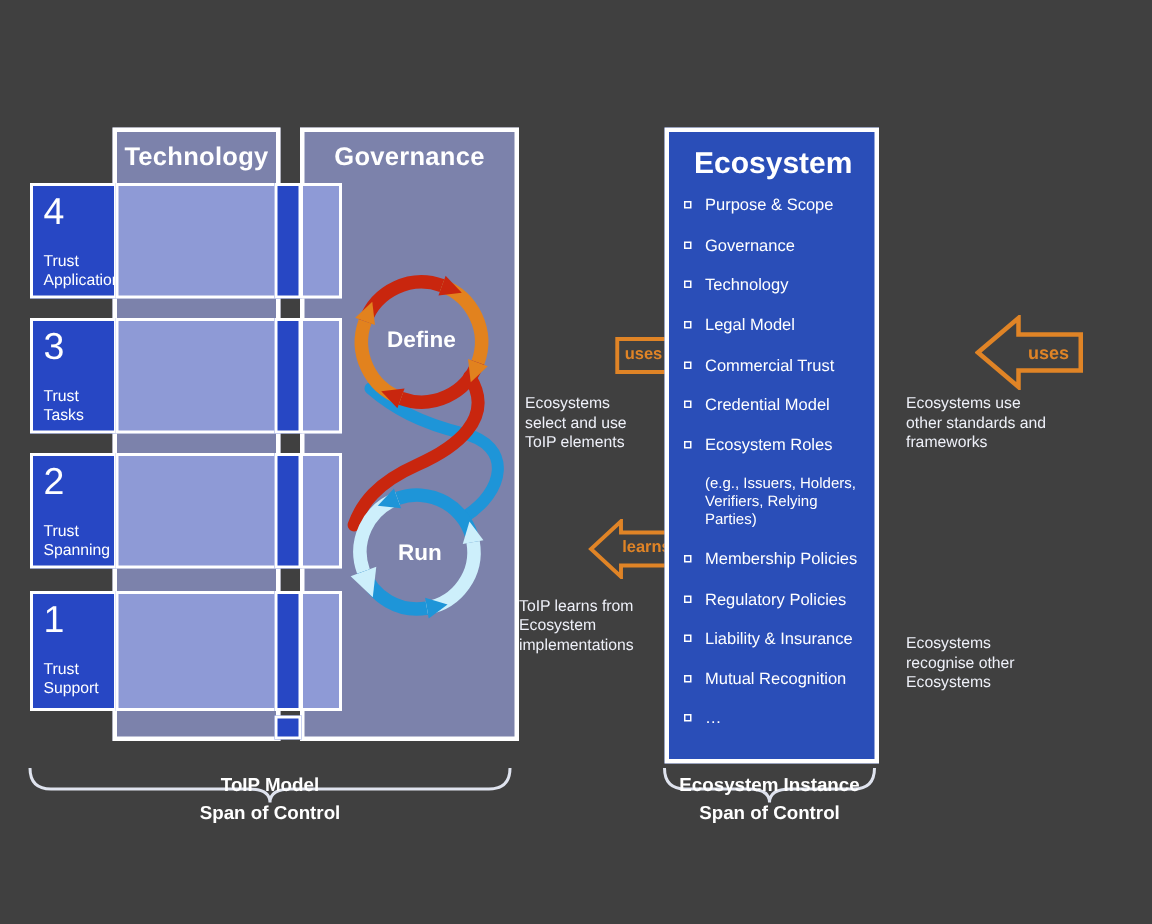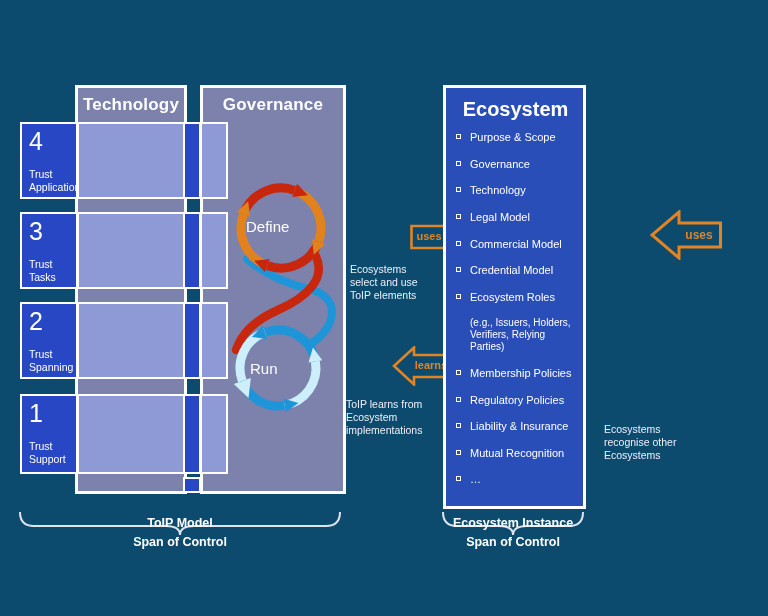--- a/index.html
+++ b/index.html
@@ -1,37 +1,37 @@
 <!DOCTYPE html>
 <html><head>
 <meta charset="utf-8">
 <style>
   html,body{margin:0;padding:0;background:#020a52;}
   *{box-sizing:border-box;font-family:"Liberation Sans",sans-serif;}
-  #stage{position:relative;width:768px;height:616px;background:#0c4a6e;overflow:hidden;}
+  #stage{position:relative;width:768px;height:616px;background:#404040;overflow:hidden;}
 
   
   .column-panel{position:absolute;top:85px;height:409px;background:#7c82ab;border:3px solid #fff;}
   #tech-panel{left:75px;width:112px;}
   #gov-panel{left:200px;width:146px;}
   .column-header{margin-top:7px;text-align:center;color:#fff;font-weight:bold;font-size:17px;letter-spacing:.2px;}
 
   
   .layer-label{position:absolute;left:20px;width:58px;height:77px;background:#2747c4;border:2.5px solid #fff;color:#fff;padding:4px 3px 0 7px;}
   .layer-num{font-size:25px;line-height:1.05;font-weight:400;}
   .layer-text{font-size:10.5px;line-height:1.2;white-space:pre-line;margin-top:14px;}
   .tech-cell{position:absolute;left:77px;width:108px;height:77px;background:#8e9ad6;border:2.5px solid #fff;}
   .blue-cell{position:absolute;left:183px;width:18px;height:77px;background:#2747c4;border:2.5px solid #fff;}
   .gov-cell{position:absolute;left:200px;width:28px;height:77px;background:#8e9ad6;border:2.5px solid #fff;}
   .rowy0{top:122px;} .rowy1{top:212px;} .rowy2{top:302px;} .rowy3{top:394px;height:80px;}
   #blue-cell-bottom{position:absolute;left:183px;top:477px;width:18px;height:16px;background:#2747c4;border:2px solid #fff;}
 
   
   #loop-svg{position:absolute;left:200px;top:85px;width:146px;height:410px;}
-  .loop-label{position:absolute;color:#fff;font-weight:normal;font-size:15px;}
+  .loop-label{position:absolute;color:#fff;font-weight:bold;font-size:15px;text-align:center;}
   #define-label{left:246px;top:218px;width:70px;}
   #run-label{left:250px;top:360px;width:60px;}
 
   
   .oarrow{position:absolute;margin-left:32px;}
   .oarrow svg{display:block;}
   .oarrow-label{position:absolute;color:#e08426;font-weight:bold;text-align:center;}
   .caption{position:absolute;color:#eef0f8;font-size:10.5px;line-height:1.25;text-align:left;white-space:pre-line;}
 
   
@@ -160,21 +160,21 @@
       <div class="eco-item">
           <span class="eco-bullet"></span>
           <span>Technology</span>
         </div>
       <div class="eco-item">
           <span class="eco-bullet"></span>
           <span>Legal Model</span>
         </div>
       <div class="eco-item">
           <span class="eco-bullet"></span>
-          <span>Commercial Model</span>
+          <span>Commercial Trust</span>
         </div>
       <div class="eco-item">
           <span class="eco-bullet"></span>
           <span>Credential Model</span>
         </div>
       <div class="eco-item">
           <span class="eco-bullet"></span>
           <span><span>Ecosystem Roles</span><span class="eco-sub">(e.g., Issuers, Holders,
 Verifiers, Relying
 Parties)</span></span>
@@ -201,20 +201,23 @@
         </div>
     </div>
   </div>
 
   <div class="oarrow" style="left:618px;top:210px;width:72px;height:50px;">
     <svg width="72" height="50" viewBox="0 0 72 50">
       <polygon points="70.5,13 29,13 29,2 2,25 29,48 29,37 70.5,37" fill="none" stroke="#e08426" stroke-width="3"></polygon>
     </svg>
     <span class="oarrow-label" style="left:27px;top:18px;width:44px;font-size:12px;">uses</span>
   </div>
+  <div class="caption" style="left:604px;top:263px;width:108px;">Ecosystems use
+other standards and
+frameworks</div>
 
   <div class="caption" style="left:604px;top:423px;width:108px;">Ecosystems
 recognise other
 Ecosystems</div>
 
   <svg id="braces-svg" viewBox="0 0 768 40">
     <path d="M20,7 Q20,21 34,21 L166,21 Q180,21 180,30 Q180,21 194,21 L326,21 Q340,21 340,7" fill="none" stroke="#dfe3ee" stroke-width="2"></path>
     <path d="M443,7 Q443,21 457,21 L499,21 Q513,21 513,30 Q513,21 527,21 L569,21 Q583,21 583,7" fill="none" stroke="#dfe3ee" stroke-width="2"></path>
   </svg>
   <div id="span-label-left" class="span-label">ToIP Model

